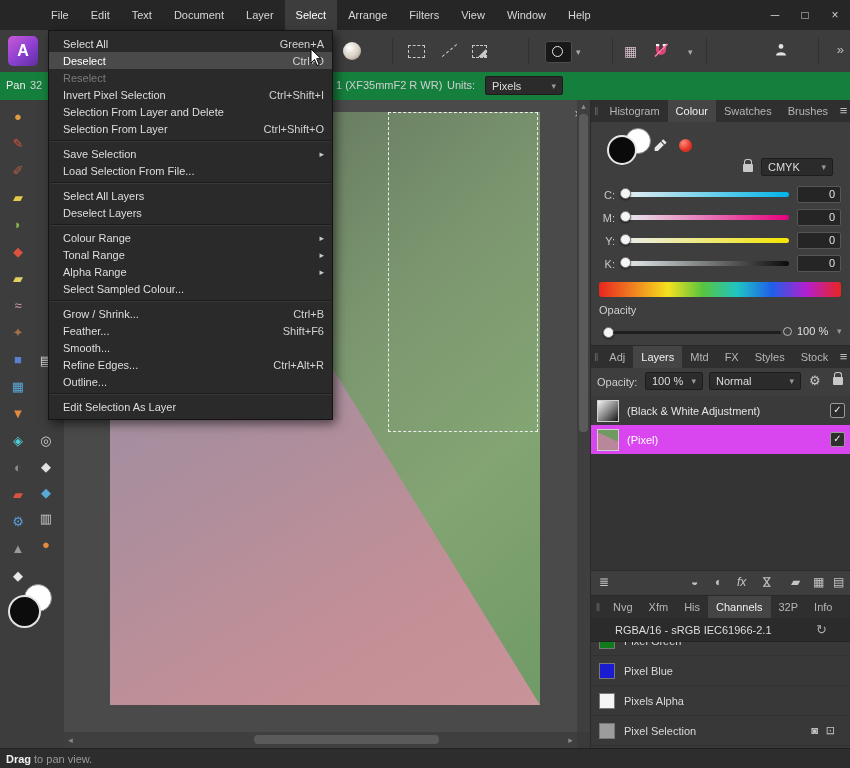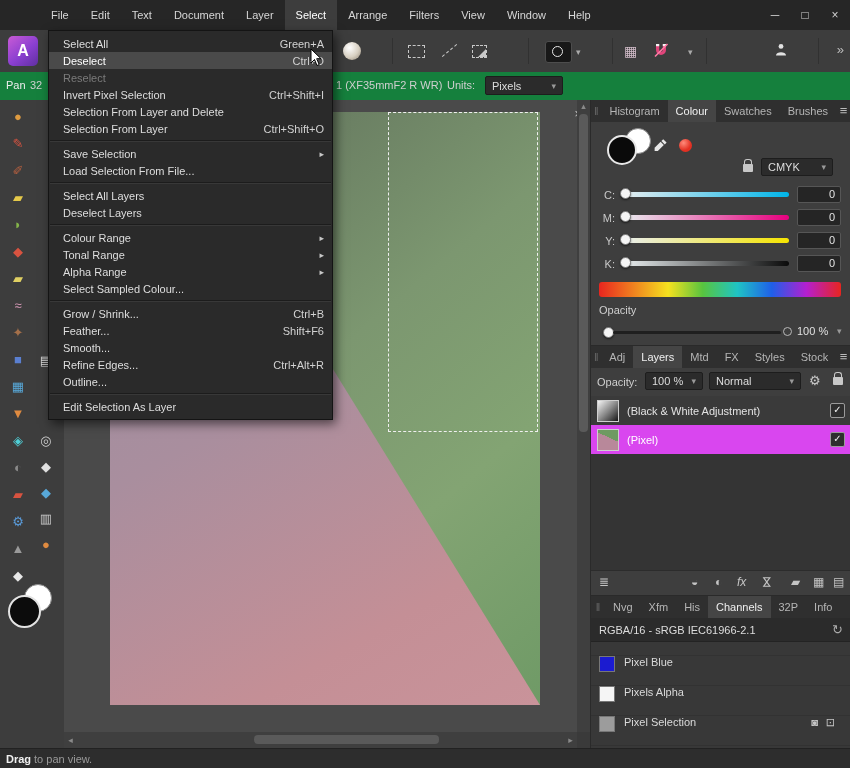--- a/index.html
+++ b/index.html
@@ -104,24 +104,24 @@
   .lthumb.px{background:linear-gradient(25deg,#b8889a 0 60%,#6f9a62 60%)}
   .lname{flex:1;color:#e3e3e3;white-space:nowrap;overflow:hidden}
   .lrow.selected .lname{color:#fff}
   .chk{width:13px;height:13px;background:#2e2e2e;border:1px solid #9a9a9a;border-radius:2px;color:#f0f0f0;font-size:10px;line-height:12px;text-align:center;flex:none}
   .lay-empty{position:absolute;left:0;right:0;top:108px;bottom:25px;background:#343434}
   .lay-footer{position:absolute;left:0;right:0;bottom:0;height:25px;background:#3e3e3e;border-top:1px solid #2c2c2c}
   .fic{position:absolute;top:4px;color:#c4c4c4;font-size:12px}
   .rot90{display:inline-block;transform:rotate(90deg)}
 
   .channels-sec{position:absolute;left:0;right:0;top:495px;bottom:0;border-top:1px solid #2a2a2a}
-  .ch-header{position:absolute;left:0;right:0;top:22px;height:24px;background:#2b2b2b;display:flex;align-items:center;padding:0 8px;box-sizing:border-box;border-bottom:1px solid #232323}
+  .ch-header{position:absolute;left:0;right:0;top:22px;height:24px;background:#2b2b2b;display:flex;align-items:center;padding:0 24px;box-sizing:border-box;border-bottom:1px solid #232323}
   .ch-reset{margin-left:auto;color:#aaa;font-size:13px}
   .ch-list{position:absolute;left:0;right:0;top:46px;bottom:0;overflow:hidden;background:#383838}
-  .chrow{position:absolute;left:0;right:0;height:30px;display:flex;align-items:flex-start;padding:0 8px;box-sizing:border-box;border-bottom:1px solid #323232}
+  .chrow{position:absolute;left:0;right:0;height:30px;display:flex;align-items:center;padding:0 8px;box-sizing:border-box;border-bottom:1px solid #323232}
   .chswatch{width:16px;height:16px;border:1px solid #777;box-sizing:border-box;margin-right:9px;flex:none}
   .chname{color:#dadada}
   .chicons{margin-left:auto;color:#c4c4c4;font-size:11px;letter-spacing:8px}
 
   
   .statusbar{position:absolute;left:0;bottom:0;right:0;height:20px;background:#2d2d2d;border-top:1px solid #222;display:flex;align-items:center;padding-left:6px;box-sizing:border-box}
   .sb-strong{color:#f0f0f0;font-weight:bold;margin-right:3px}
   .sb-rest{color:#9a9a9a}
 
   

